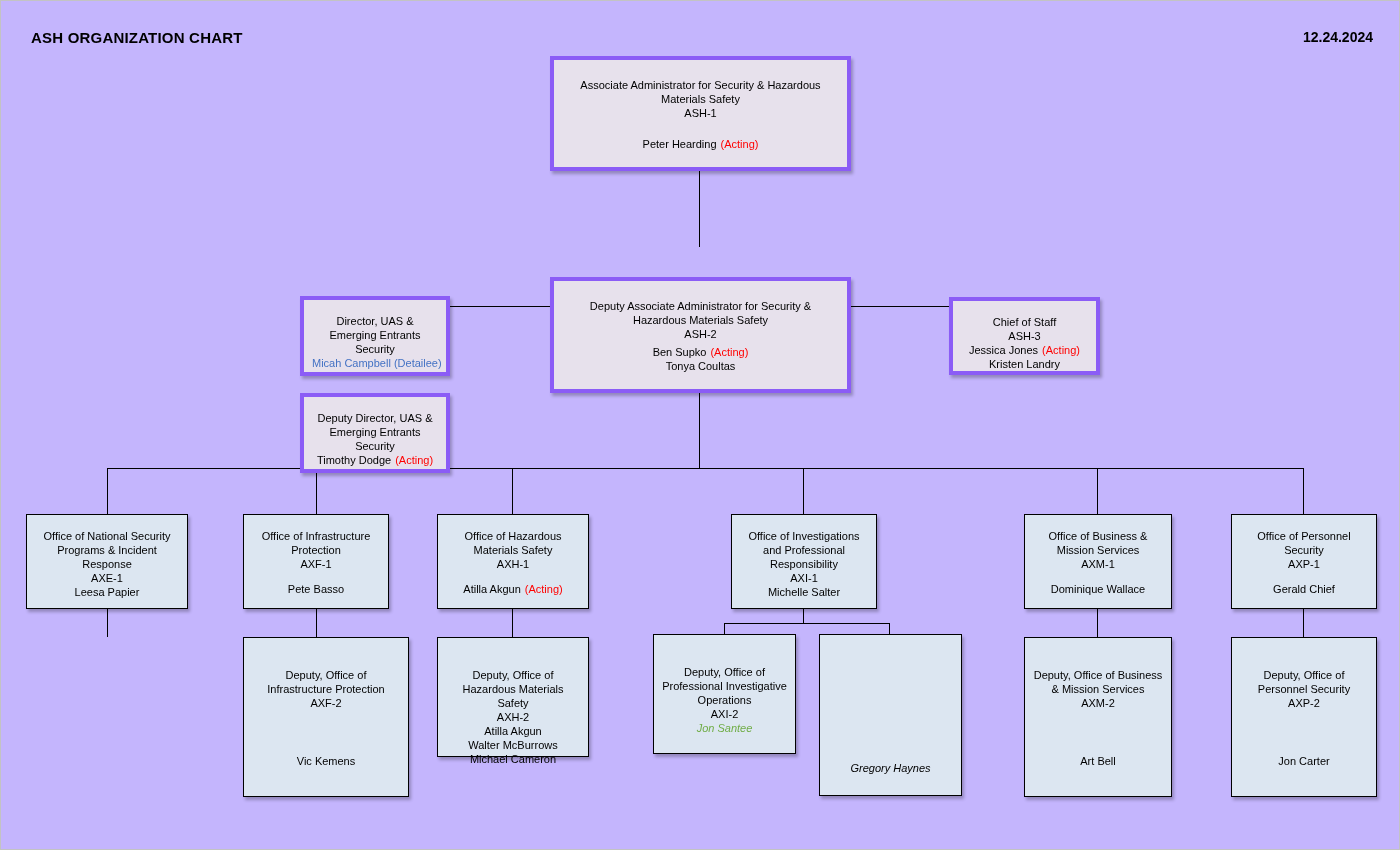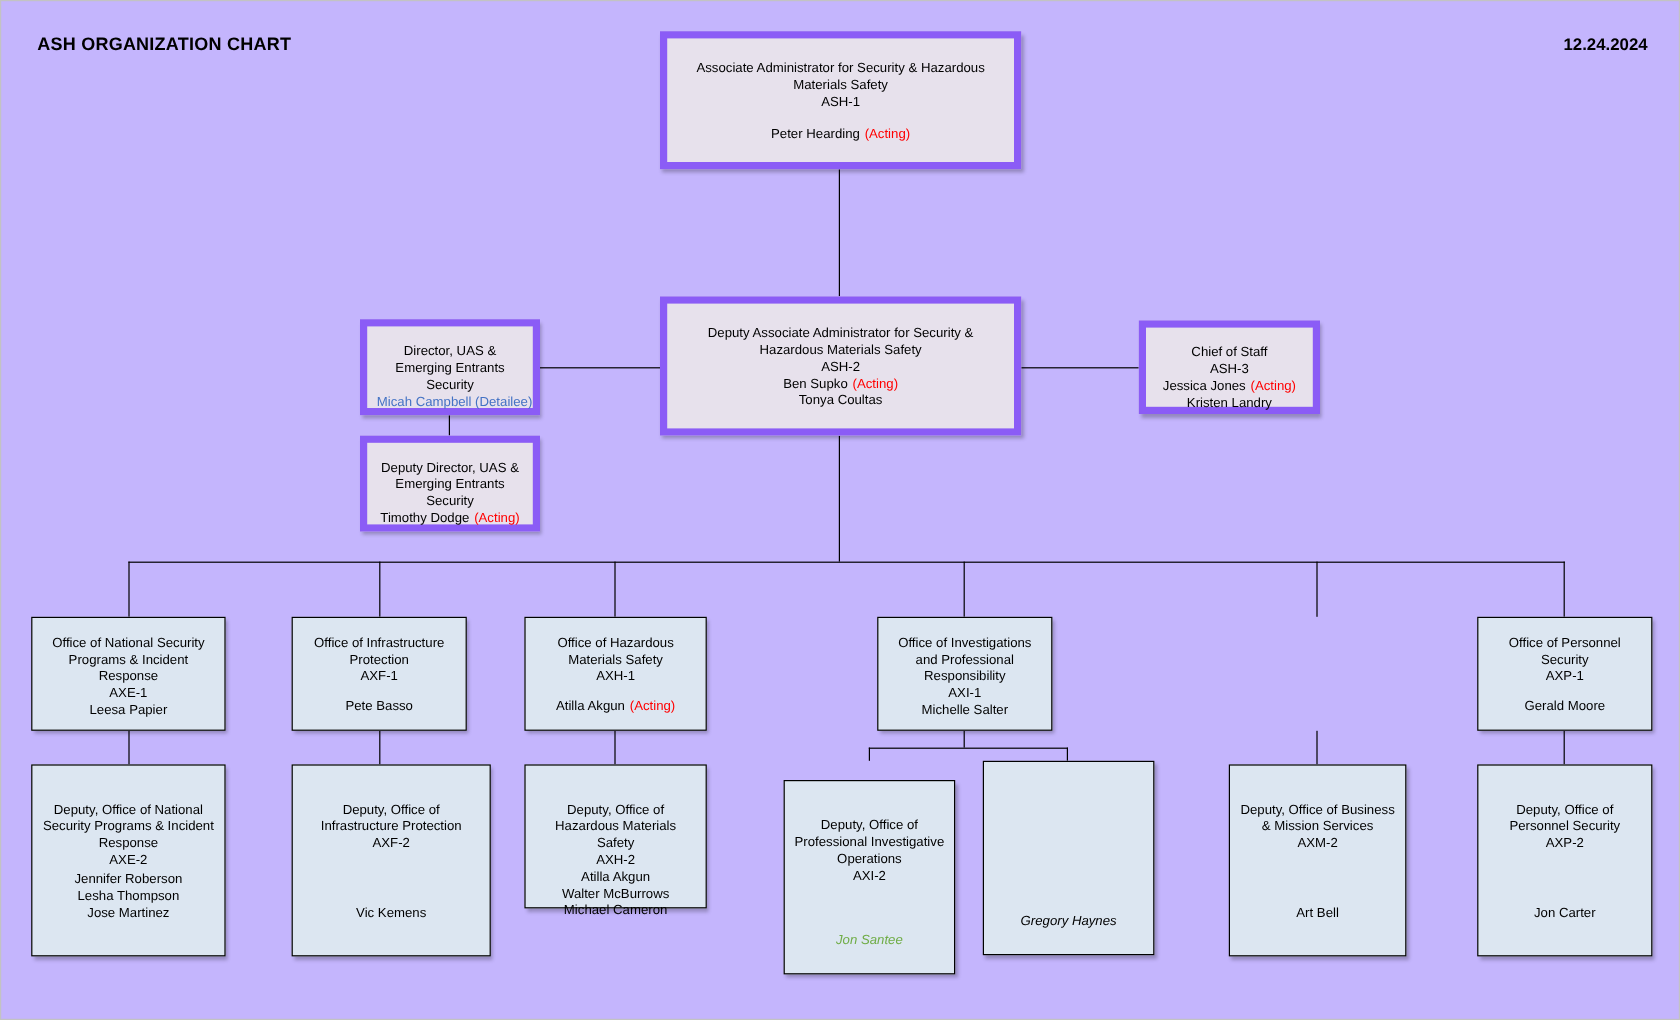--- a/index.html
+++ b/index.html
@@ -17,21 +17,21 @@
     position:absolute; right:26px; top:28px;
     font-size:14px; font-weight:bold;
   }
   .box {
     position:absolute; box-sizing:border-box;
     display:flex; flex-direction:column;
     padding:14px 8px 12px 8px;
     font-size:11px; line-height:14px; text-align:center;
     box-shadow:2px 3px 3px rgba(0,0,0,0.25);
   }
-  .box.lavender { background:#e7e1ec; border:6px solid #8b5cf6; }
+  .box.lavender { background:#e7e1ec; border:4px solid #8b5cf6;margin-top:30px; }
   .box.blue     { background:#dce6f1; border:1px solid #000000; }
   .box.p-top-lg { padding-top:30px; }
   .box.p-top-md { padding-top:18px; }
   .title { white-space:pre-line; }
   .names { margin-top:auto; }
   .names.pb0  { padding-bottom:0; }
   .names.pb4  { padding-bottom:4px; }
   .names.pb8  { padding-bottom:8px;font-style:italic; }
   .names.pb16 { padding-bottom:16px; }
   .person { white-space:nowrap; }
@@ -135,58 +135,56 @@
   </div>
 
   <div class="box blue" style="left:730px;top:513px;width:146px;height:95px">
     <div class="title">Office of Investigations and Professional Responsibility
 AXI-1</div>
     <div class="names pb0">
       <div class="person"><span>Michelle Salter</span></div>
     </div>
   </div>
 
+  <div class="box blue" style="left:1023px;top:513px;width:148px;height:95px">
+    <div class="title">Office of Business &amp; Mission Services
+AXM-1</div>
+    <div class="names pb0">
+      <div class="person"><span>Dominique Wallace</span></div>
+    </div>
+  </div>
 
   <div class="box blue" style="left:1230px;top:513px;width:146px;height:95px">
     <div class="title">Office of Personnel Security
 AXP-1</div>
     <div class="names pb0">
-      <div class="person"><span>Gerald Moore</span></div>
-    </div>
-  </div>
-
-  <div class="box blue p-top-lg" style="left:25px;top:636px;width:162px;height:160px">
-    <div class="title">Deputy, Office of National Security Programs &amp; Incident Response
-AXE-2</div>
-    <div class="names pb16">
-      <div class="person"><span>Jennifer Roberson</span></div>
-      <div class="person"><span>Lesha Thompson</span></div>
-      <div class="person"><span>Jose Martinez</span></div>
-    </div>
-  </div>
+      <div class="person"><span>Gerald Chief</span></div>
+    </div>
+  </div>
+
 
   <div class="box blue p-top-lg" style="left:242px;top:636px;width:166px;height:160px">
     <div class="title">Deputy, Office of Infrastructure Protection
 AXF-2</div>
     <div class="names pb16">
       <div class="person"><span>Vic Kemens</span></div>
     </div>
   </div>
 
   <div class="box blue p-top-lg" style="left:436px;top:636px;width:152px;height:120px">
     <div class="title">Deputy, Office of Hazardous Materials Safety
 AXH-2</div>
     <div class="names pb16">
       <div class="person"><span>Atilla Akgun</span></div>
       <div class="person"><span>Walter McBurrows</span></div>
       <div class="person"><span>Michael Cameron</span></div>
     </div>
   </div>
 
-  <div class="box blue p-top-lg" style="left:652px;top:649px;width:143px;height:162px">
+  <div class="box blue p-top-lg" style="left:652px;top:633px;width:143px;height:120px">
     <div class="title">Deputy, Office of Professional Investigative Operations
 AXI-2</div>
     <div class="names pb8">
       <div class="person name-green"><span>Jon Santee</span></div>
     </div>
   </div>
 
   <div class="box blue p-top-lg" style="left:818px;top:633px;width:143px;height:162px">
     <div class="names pb8">
       <div class="person"><span>Gregory Haynes</span></div>

